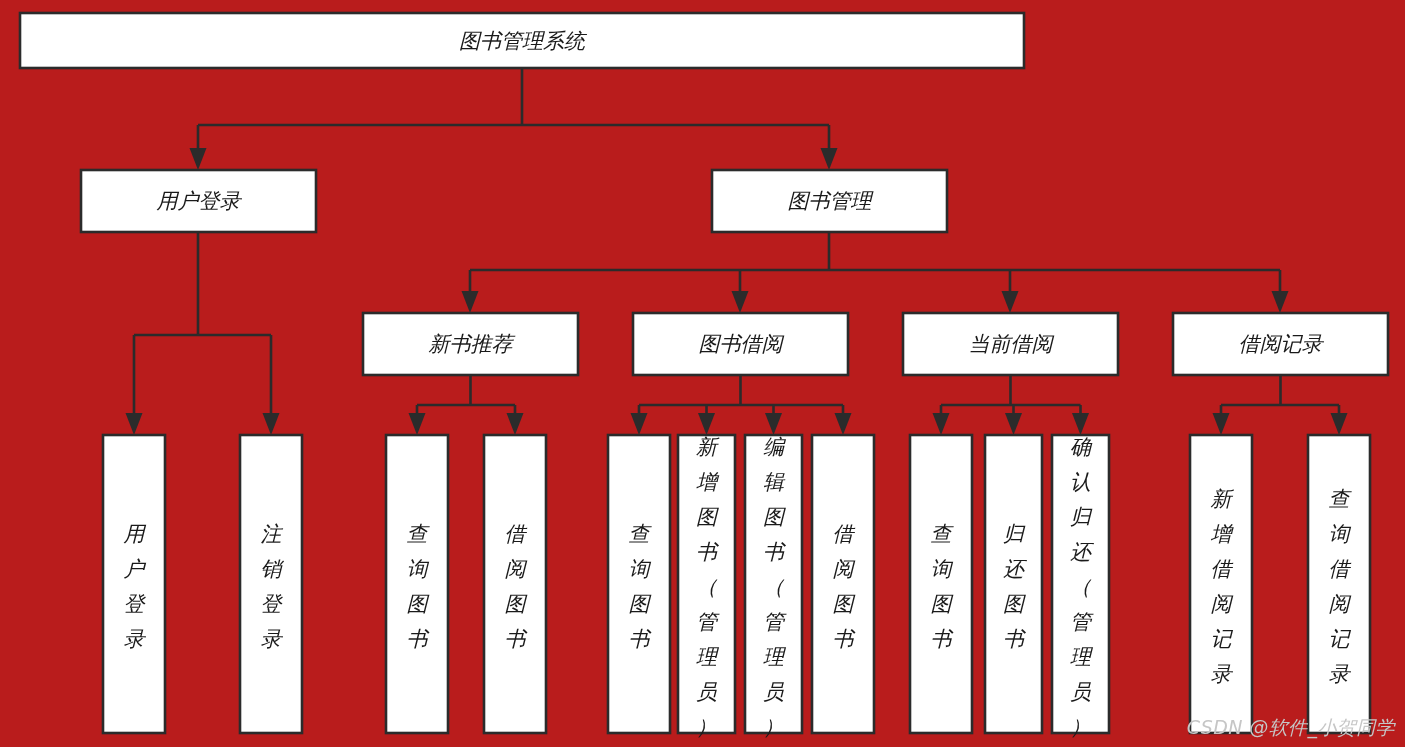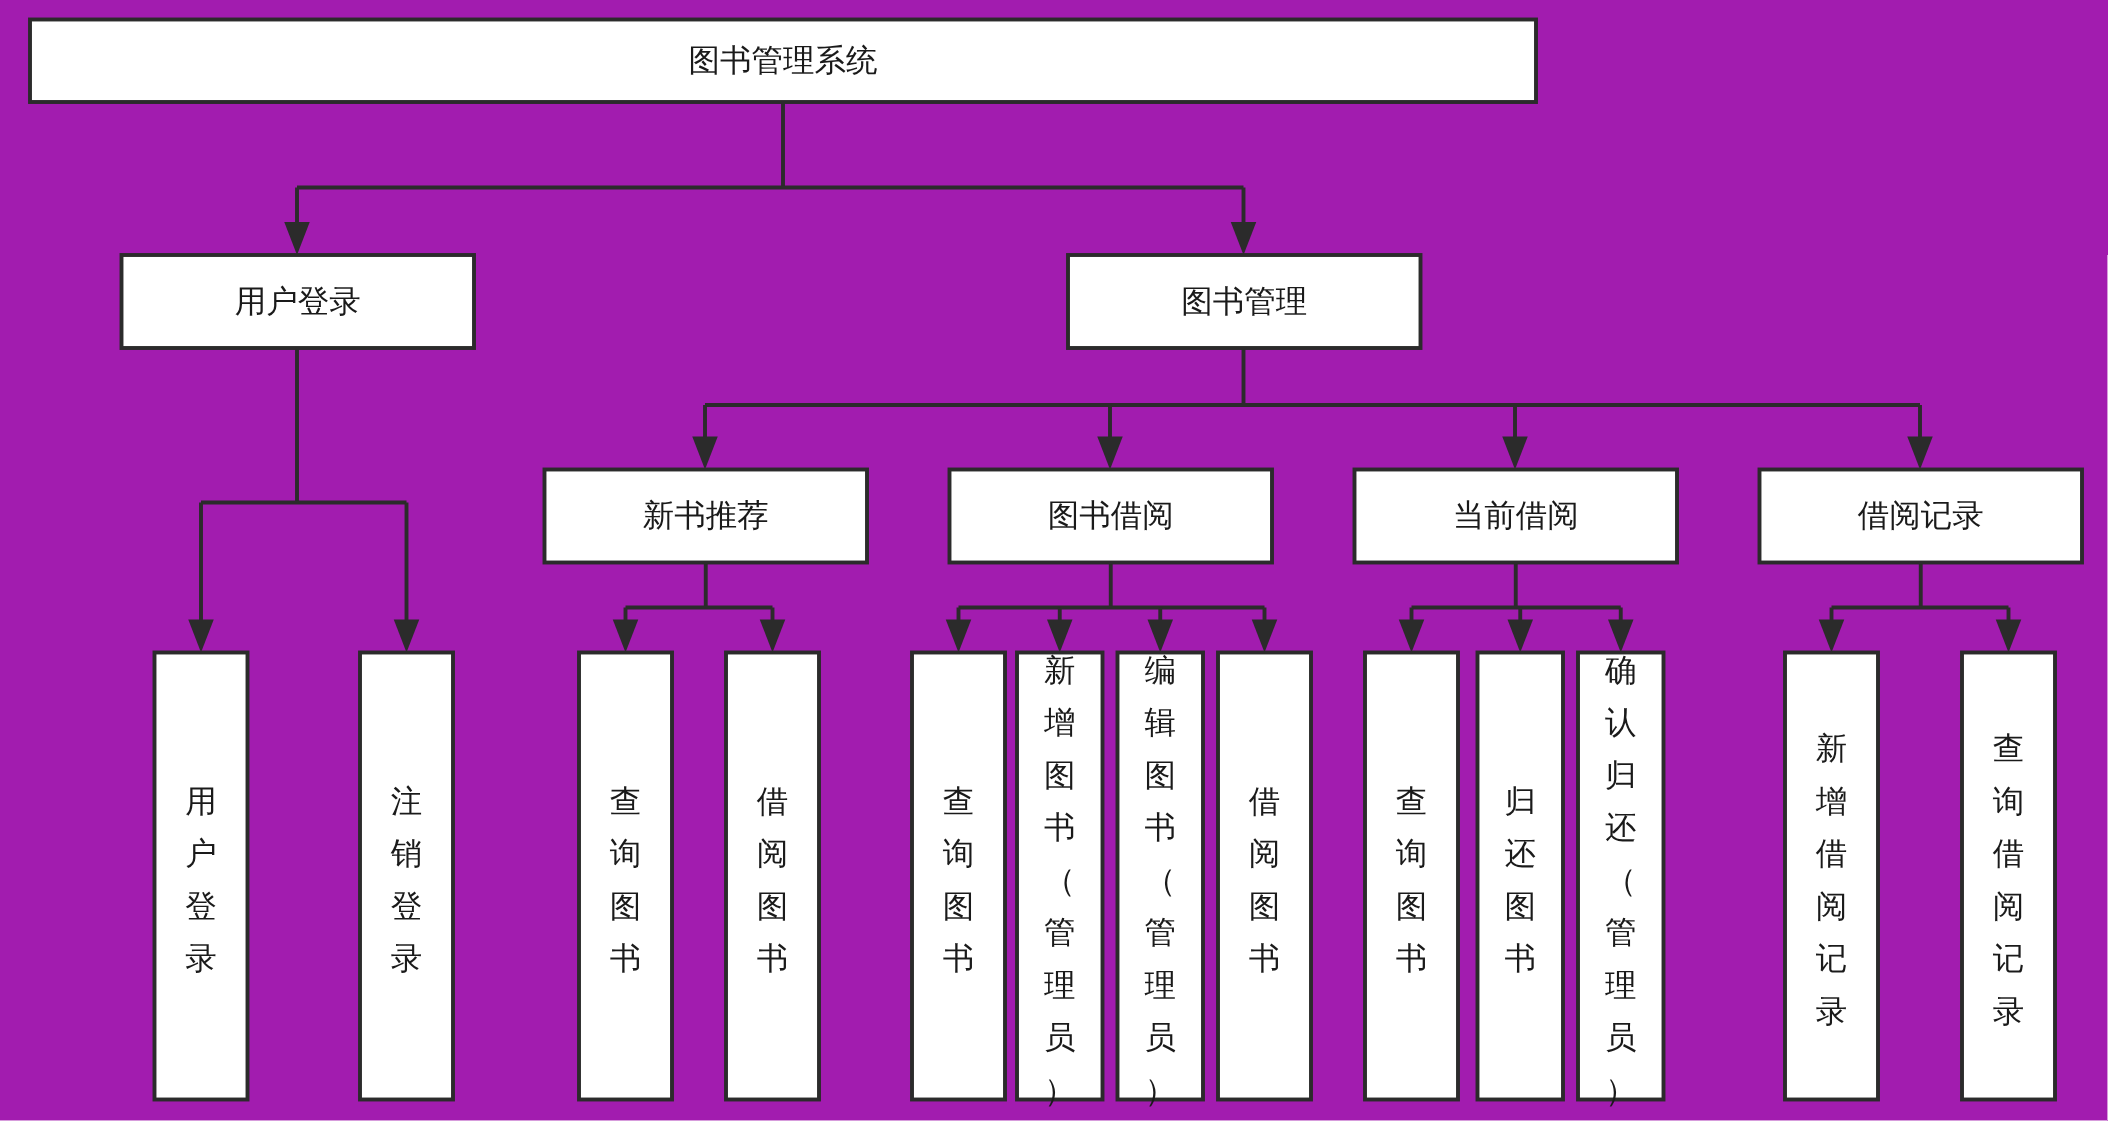--- a/index.html
+++ b/index.html
@@ -11,21 +11,22 @@
   body {
     width: 1405px;
     height: 747px;
     overflow: hidden;
     font-family: "DejaVu Sans", "Liberation Sans", sans-serif;
   }
   #diagram-root {
     position: relative;
     width: 1405px;
     height: 747px;
-    background: #a21caf;
+    background: #b91c1c;
+    font-style: italic;
   }
   svg.diagram-canvas {
     position: absolute;
     left: 0;
     top: 0;
     width: 1405px;
     height: 747px;
     display: block;
   }
   .node-rect {
@@ -207,14 +208,15 @@
           <text x="1221" y="506.3" class="node-label-vertical"><tspan x="1221" dy="0">新</tspan><tspan x="1221" dy="35">增</tspan><tspan x="1221" dy="35">借</tspan><tspan x="1221" dy="35">阅</tspan><tspan x="1221" dy="35">记</tspan><tspan x="1221" dy="35">录</tspan></text>
         </g>
         <g>
           <rect x="1308" y="435" width="62" height="298" class="node-rect"></rect>
           <text x="1339" y="506.3" class="node-label-vertical"><tspan x="1339" dy="0">查</tspan><tspan x="1339" dy="35">询</tspan><tspan x="1339" dy="35">借</tspan><tspan x="1339" dy="35">阅</tspan><tspan x="1339" dy="35">记</tspan><tspan x="1339" dy="35">录</tspan></text>
         </g>
       </g>
 
   </svg>
 
+  <div class="watermark-text">CSDN @软件_小贺同学</div>
 
 </div>
 
 </body></html>

